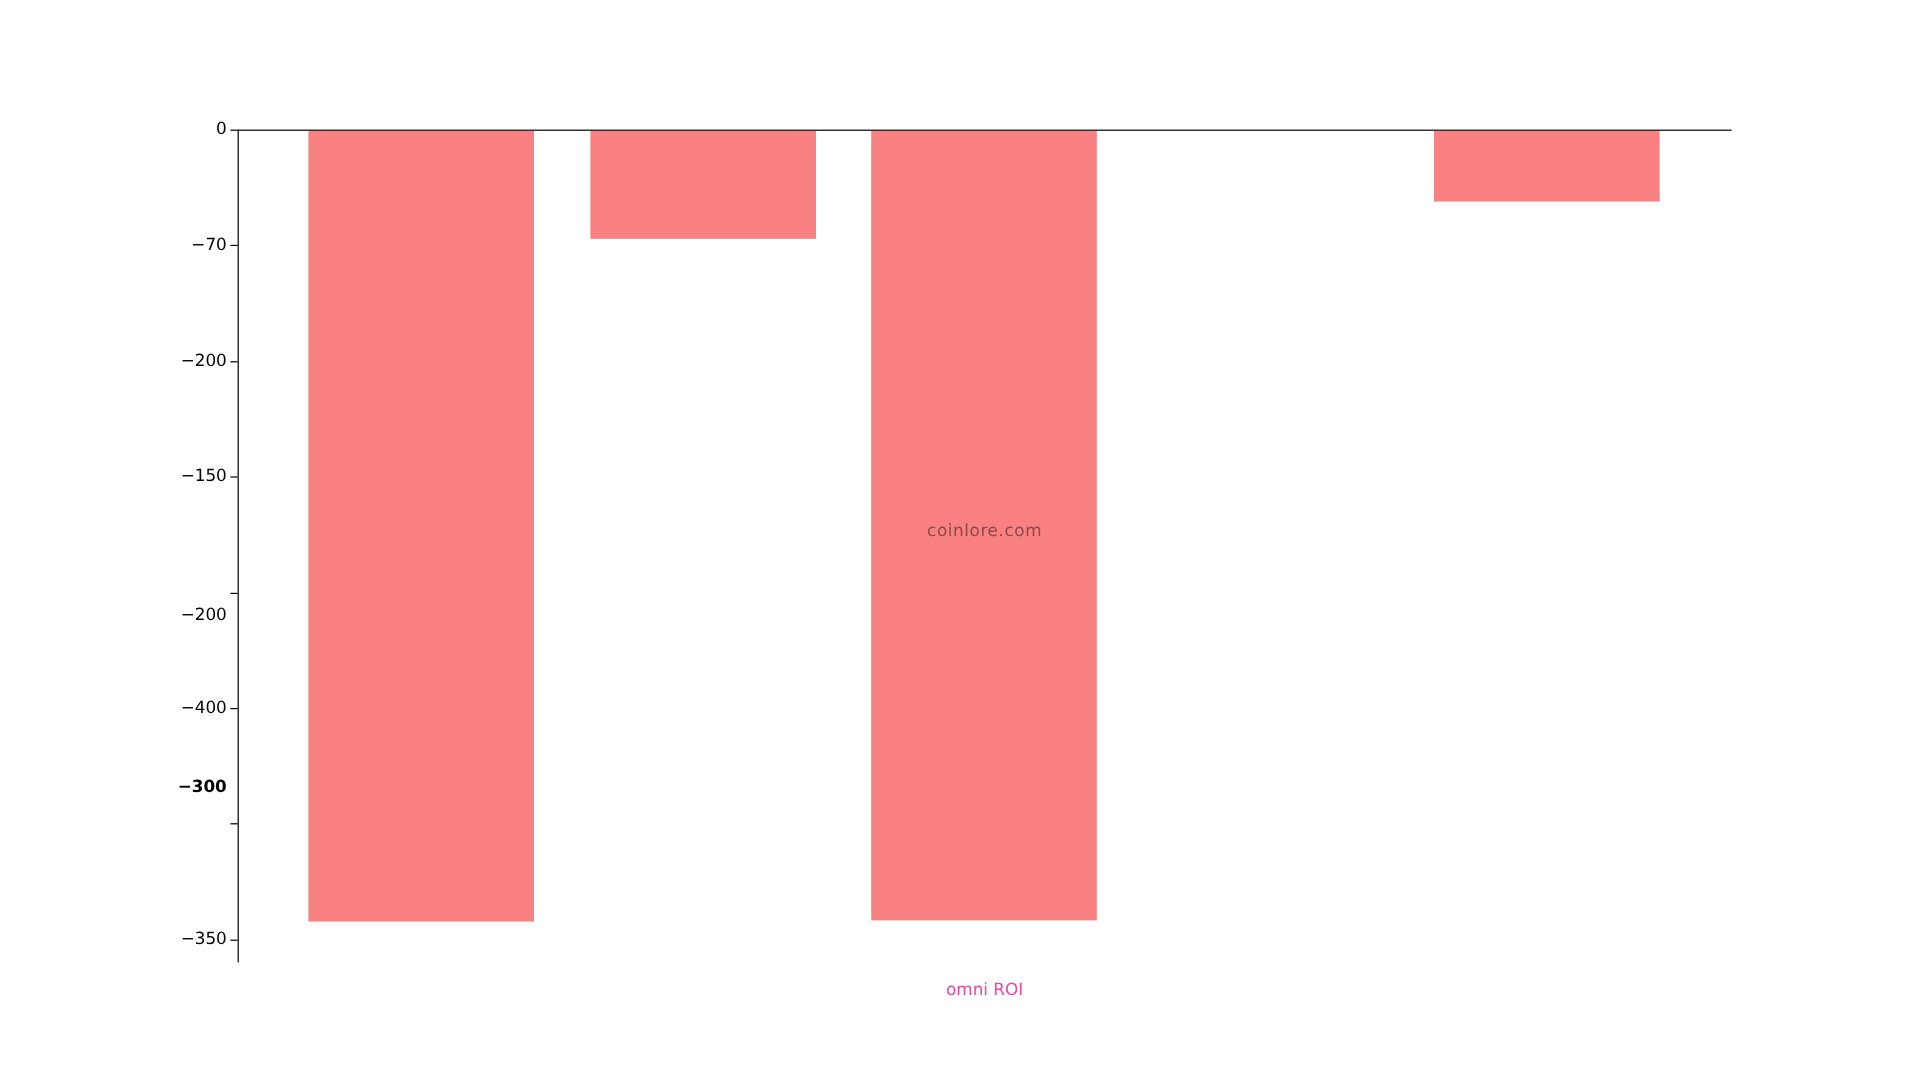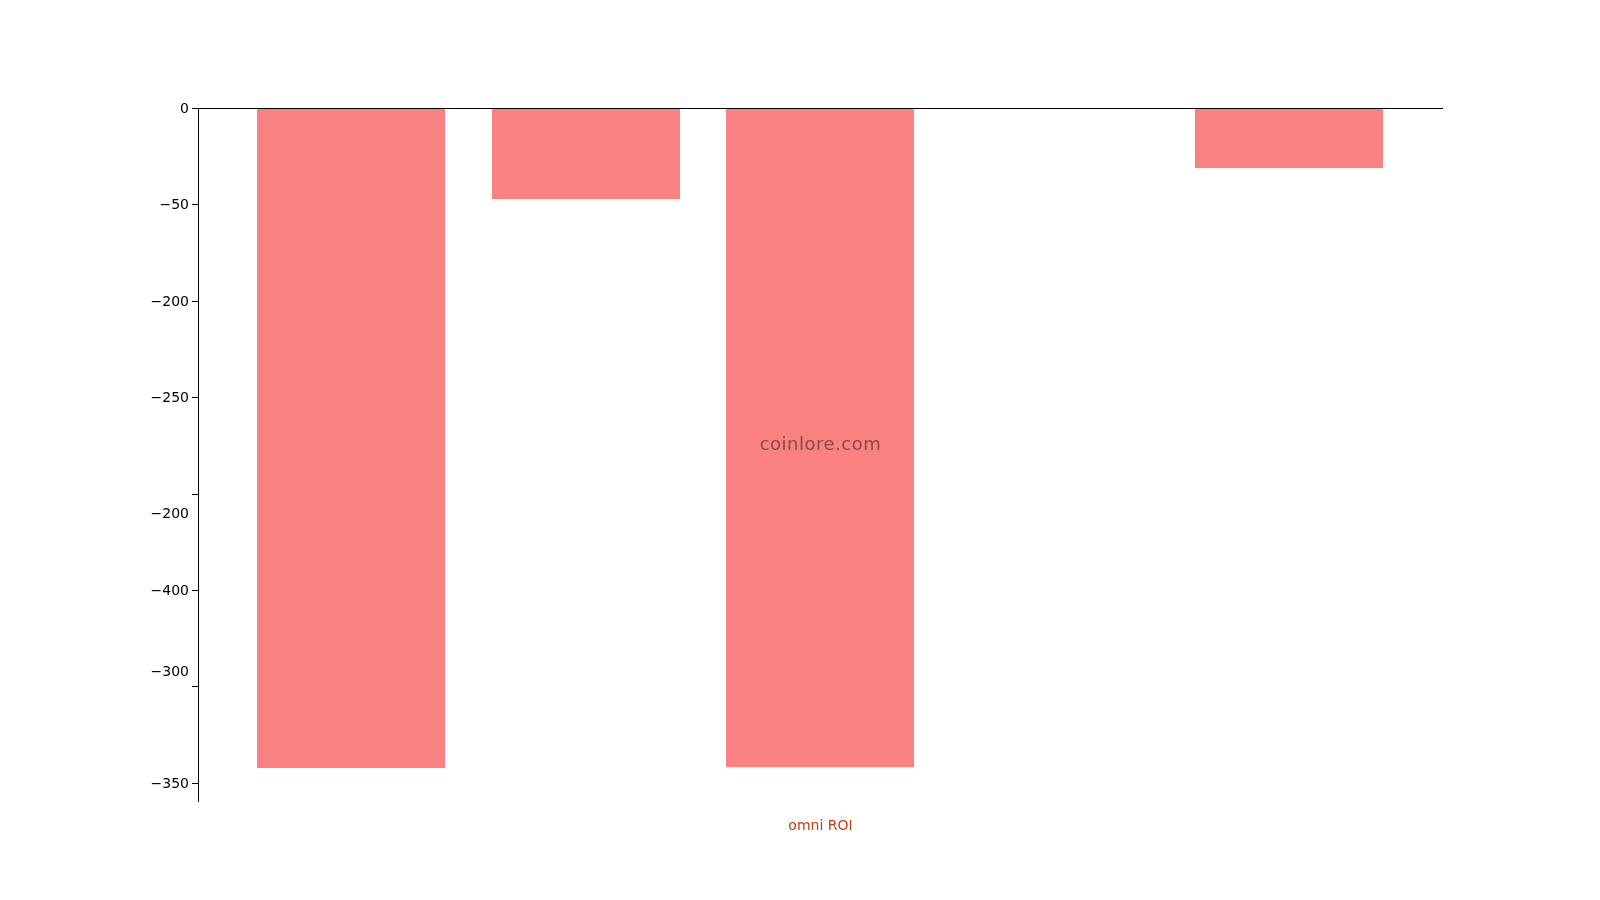--- a/index.html
+++ b/index.html
@@ -59,57 +59,57 @@
   .bar {
     position: absolute;
     top: 1px;
     z-index: 1;
   }
   .watermark {
     position: absolute;
     left: 50%;
     top: 335px;
     transform: translate(-50%, -50%);
-    font-size: 18px;
+    font-size: 14px;
     letter-spacing: 0.5px;
     z-index: 2;
     white-space: nowrap;
   }
   .xlabel {
     position: absolute;
     left: 198px;
     width: 1245px;
     top: 817px;
     text-align: center;
     font-size: 14px;
-    color: #c2410c;
+    color: #ec4899;
   }
 </style>
 </head>
 <body>
 
 <div class="figure">
   <div class="plot-area">
     <div class="top-spine"></div>
     <div class="left-spine"></div>
     <div id="yticks-layer">
         <div class="ytick-mark" style="top: 0px;"></div>
         <div class="ytick-label" style="top: 0px;">0</div>
         <div class="ytick-mark" style="top: 96.3889px;"></div>
-        <div class="ytick-label" style="top: 96.3889px;">−50</div>
+        <div class="ytick-label" style="top: 96.3889px;">−70</div>
         <div class="ytick-mark" style="top: 192.778px;"></div>
         <div class="ytick-label" style="top: 192.778px;">−200</div>
         <div class="ytick-mark" style="top: 289.167px;"></div>
-        <div class="ytick-label" style="top: 289.167px;">−250</div>
+        <div class="ytick-label" style="top: 289.167px;">−150</div>
         <div class="ytick-mark" style="top: 385.556px;"></div>
         <div class="ytick-label" style="top: 405px;">−200</div>
         <div class="ytick-mark" style="top: 481.944px;"></div>
         <div class="ytick-label" style="top: 481.944px;">−400</div>
         <div class="ytick-mark" style="top: 578.333px;"></div>
-        <div class="ytick-label" style="top: 563px;">−300</div>
+        <div class="ytick-label" style="top: 548px; font-weight: bold;">−300</div>
         <div class="ytick-mark" style="top: 674.722px;"></div>
         <div class="ytick-label" style="top: 674.722px; text-align: right;">−350</div>
       </div>
     <div id="bars-layer">
         <div class="bar" style="left: 59px; width: 188px; height: 658.722px; background: rgb(250, 129, 129);"></div>
         <div class="bar" style="left: 293.5px; width: 188px; height: 89.8344px; background: rgb(250, 129, 129);"></div>
         <div class="bar" style="left: 528px; width: 188px; height: 658.336px; background: rgb(250, 129, 129);"></div>
         <div class="bar" style="left: 997px; width: 188px; height: 59.3756px; background: rgb(250, 129, 129);"></div>
       </div>
     <div class="watermark" style="color: rgb(138, 74, 74);">coinlore.com</div>

